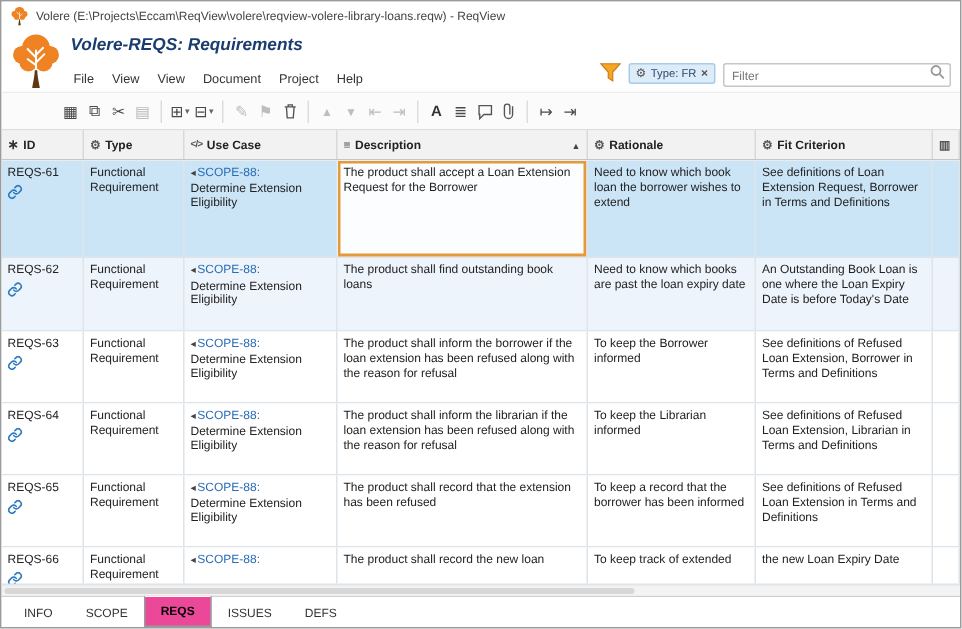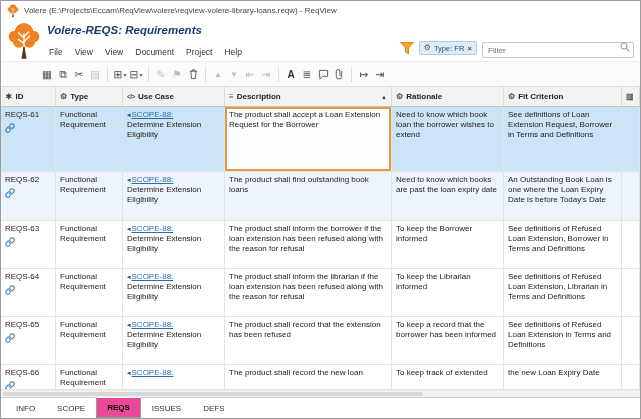--- a/index.html
+++ b/index.html
@@ -47,21 +47,21 @@
   .tbody { height:283px; overflow:hidden; background:#fff; }
   .row { border-bottom:1px solid #dde4ea; background:#fff; font-size:8px; }
   .row.selected { background:#cbe4f6; }
   .row.alt { background:#eef4fb; }
   .cell { padding:3px 4px; border-right:1px solid #dde4ea; line-height:1.22; color:#222; overflow:hidden; }
   .cell.sel { box-shadow:inset 0 0 0 2px #e49a3a; background:#fbfdff; }
   .r61 { height:65px; } .r62 { height:49px; } .r63,.r64,.r65 { height:48px; } .r66 { height:25px; }
   .idtxt { display:block; }
   .linkico { display:block; margin-top:3px; }
   .uc-tri { color:#444; font-size:7px; margin-right:1px; }
-  .uc-link { color:#2a6db5; text-decoration:underline; cursor:pointer; }
+  .uc-link { color:#2a6db5; cursor:pointer; }
   .uc-text { display:block; }
   
   .hscroll { height:7px; background:#f3f3f3; position:relative; border-top:1px solid #ededed; }
   .hthumb { position:absolute; left:2px; top:1px; height:4px; width:420px; background:#d7d7d7; border-radius:2px; }
   .tabbar { height:21px; border-top:1px solid #cfcfcf; background:#fff; display:flex; align-items:stretch; padding-left:4px; font-size:8px; }
   .tab { padding:0 10px; display:flex; align-items:center; color:#333; border:1px solid transparent; cursor:pointer; }
   .tab.active { border:1px solid #9a9a9a; border-top-color:#fff; margin-top:-1px; background:#ec4899; color:#000; font-weight:bold; }
 </style>
 </head>
 <body>

